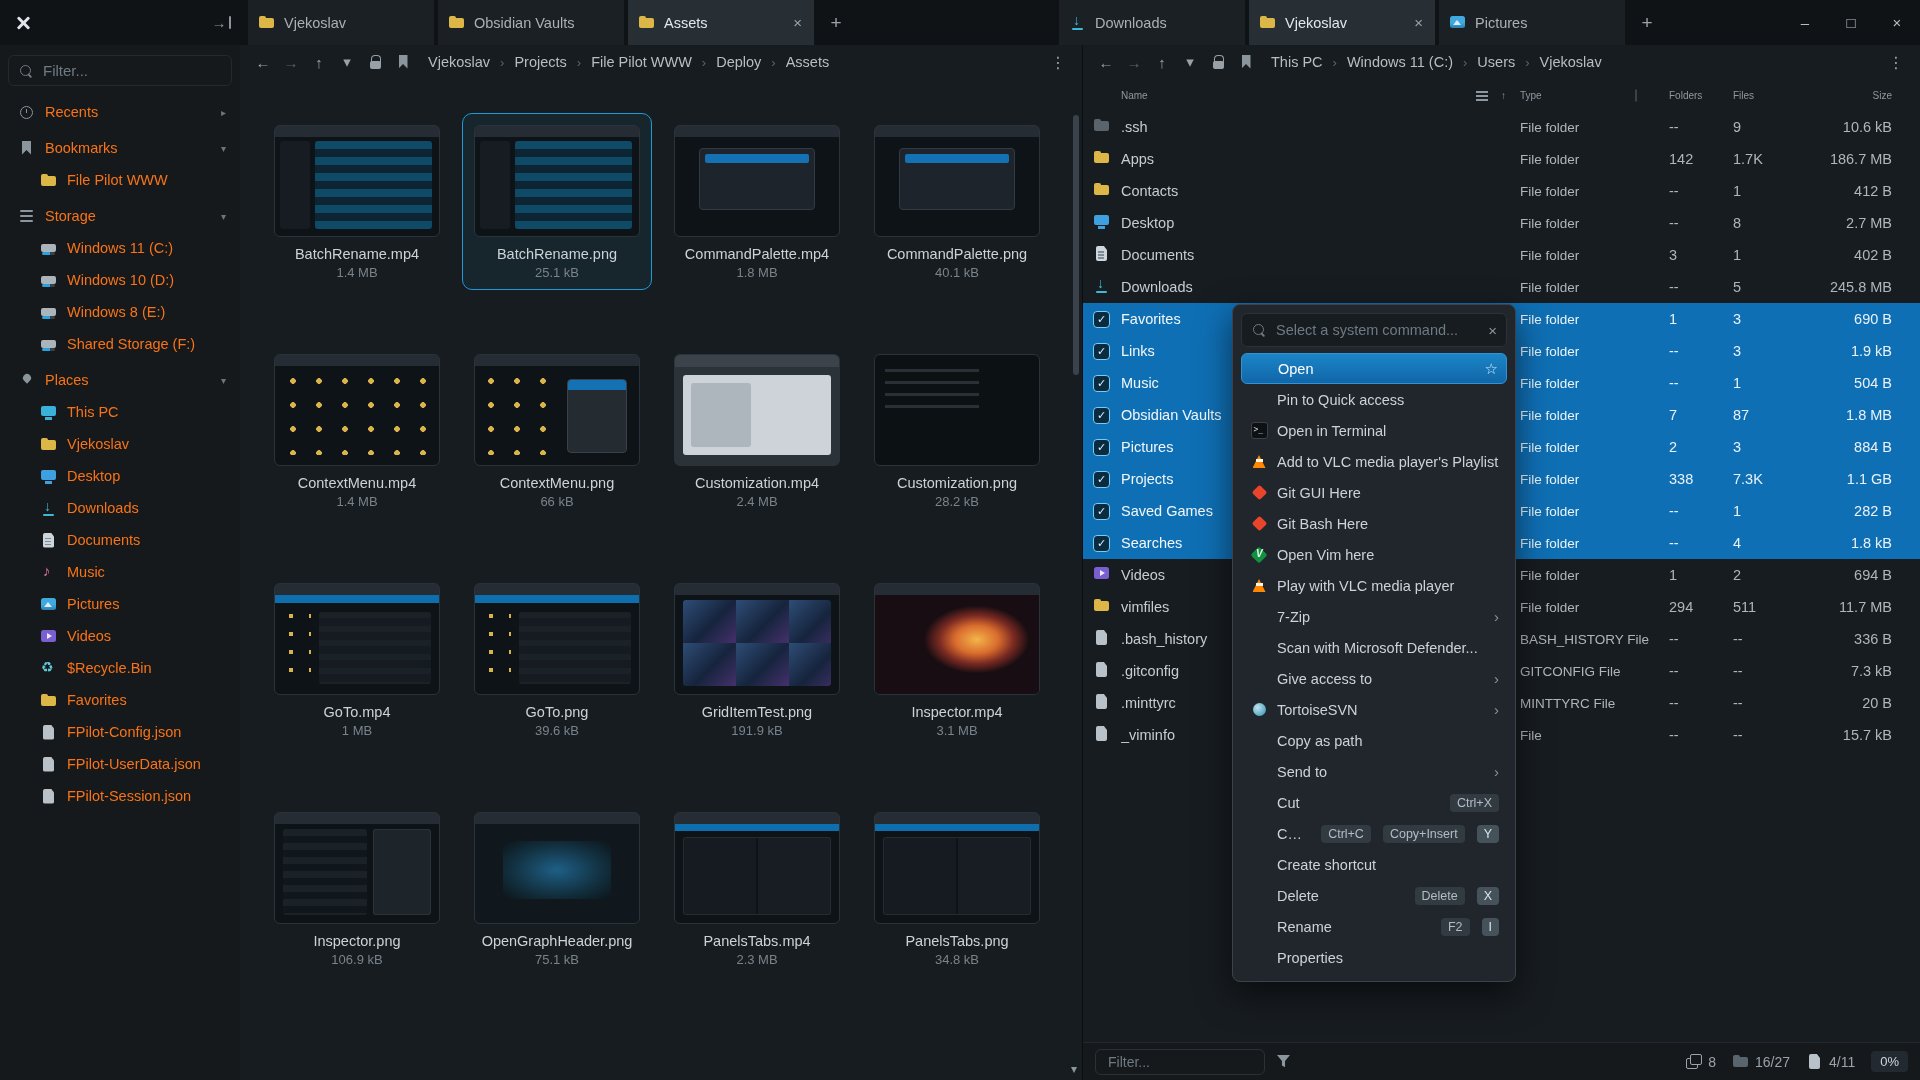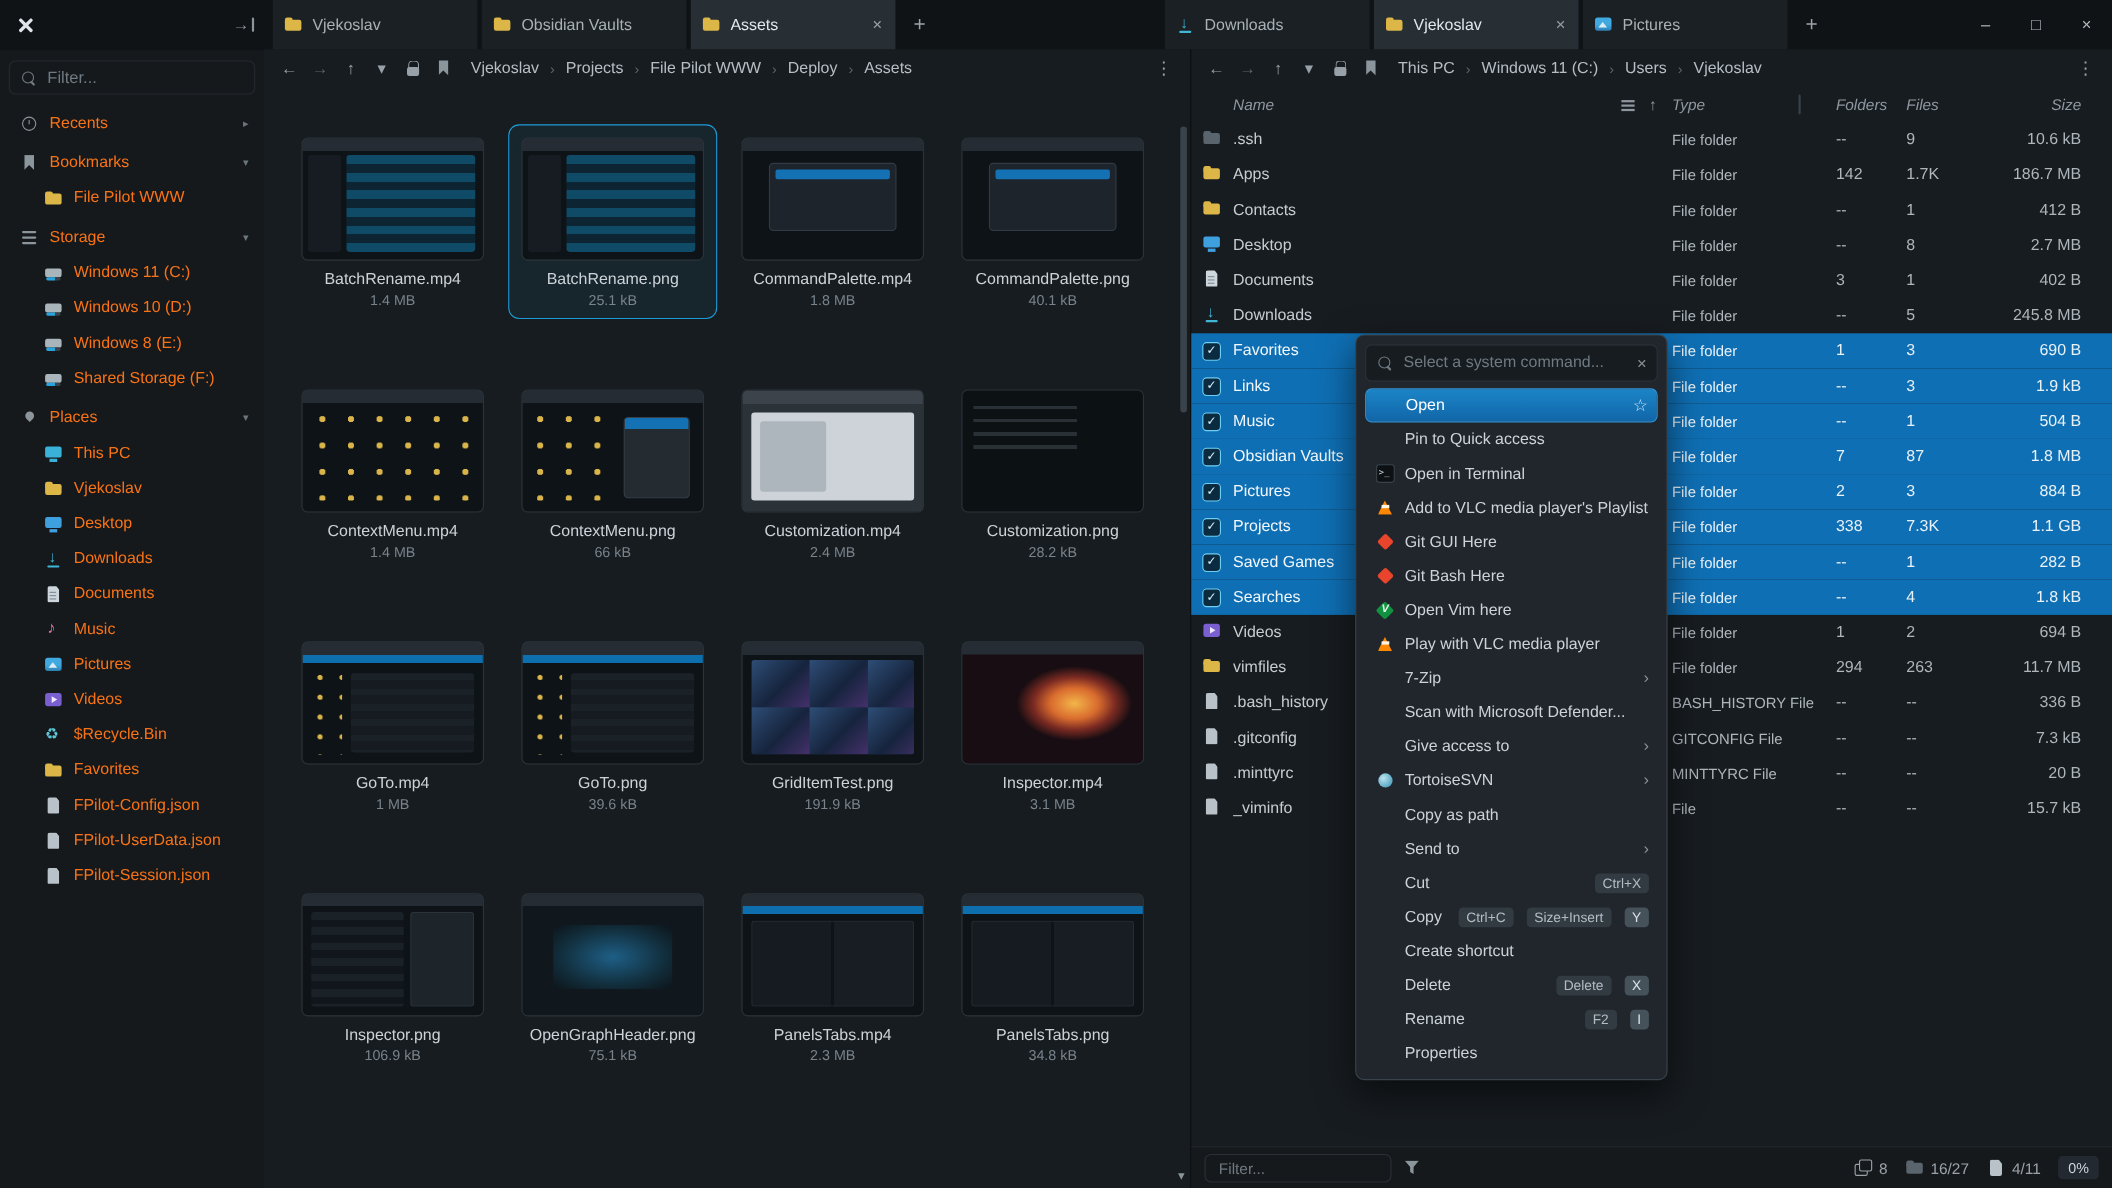--- a/index.html
+++ b/index.html
@@ -94,21 +94,21 @@
   .t-nebula::after{content:"";position:absolute;left:0;right:0;top:11px;bottom:0;background:radial-gradient(ellipse 62px 40px at 62% 45%,#f3b54a 0%,#d96c2e 35%,#7a2a22 60%,#170d12 85%);}
   .t-inspect{background:linear-gradient(180deg,#252c33 0,#252c33 11px,#0e1317 11px);}
   .t-inspect::before{content:"";position:absolute;left:8px;top:16px;bottom:8px;width:84px;background:repeating-linear-gradient(180deg,#1a2127 0 7px,#10161b 7px 14px);border-radius:3px;}
   .t-inspect::after{content:"";position:absolute;right:8px;top:16px;bottom:8px;width:58px;background:#1d242a;border-radius:3px;box-shadow:inset 0 0 0 1px #2b333a;}
   .t-ograph{background:linear-gradient(180deg,#252c33 0,#252c33 11px,#10181e 11px);}
   .t-ograph::after{content:"";position:absolute;left:28px;right:28px;top:28px;bottom:24px;background:radial-gradient(ellipse at 50% 50%,#1e5f86 0%,#12303f 60%,#0d1419 100%);border-radius:4px;}
   .t-panels{background:linear-gradient(180deg,#252c33 0,#252c33 11px,#0e6fae 11px,#0e6fae 18px,#0e1317 18px);}
   .t-panels::after{content:"";position:absolute;left:8px;right:8px;top:24px;bottom:8px;background:linear-gradient(90deg,#151b20 0 49%,#0e1317 49% 51%,#171d23 51%);border-radius:3px;box-shadow:inset 0 0 0 1px #242b31;}
 
   
-  .thead{display:grid;grid-template-columns:28px 1fr 115px 34px 64px 64px 95px;align-items:center;height:32px;padding:0 28px 0 10px;color:#8f98a0;font-size:14px;flex:none;font-style:italic;}
+  .thead{display:grid;grid-template-columns:28px 1fr 115px 34px 64px 64px 95px;align-items:center;height:32px;padding:0 28px 0 10px;color:#8f98a0;font-size:10px;flex:none;}
   .th-name{display:flex;align-items:center;gap:10px;}
   .th-sort{margin-left:auto;display:flex;align-items:center;gap:10px;color:#8f98a0;padding-right:14px;}
   .hdr-badge{width:14px;height:14px;border:1.6px solid #39424a;border-radius:4px;}
   .rows{flex:1;}
   .row{display:grid;grid-template-columns:28px 1fr 115px 34px 64px 64px 95px;align-items:center;height:32px;padding:0 28px 0 10px;font-size:14.5px;color:#c6cdd2;}
   .row .name{white-space:nowrap;overflow:hidden;text-overflow:ellipsis;}
   .row .type{color:#aeb6bc;font-size:13.5px;white-space:nowrap;}
   .row .num{color:#aeb6bc;}
   .row .size{text-align:right;color:#aeb6bc;}
   .row.selected{background:#0f6fb4;color:#f2f7fa;}
@@ -788,21 +788,21 @@
 
         <div class="row">
           <span class="cell">
             <i class="icn folder"></i>
             
           </span>
           <span class="name">vimfiles</span>
           <span class="type">File folder</span>
           <span></span>
           <span class="num">294</span>
-          <span class="num">263</span>
+          <span class="num">511</span>
           <span class="size">11.7 MB</span>
         </div>
 
         <div class="row">
           <span class="cell">
             <i class="icn page"></i>
             
           </span>
           <span class="name">.bash_history</span>
           <span class="type">BASH_HISTORY File</span>
@@ -1010,21 +1010,21 @@
             <span class="kbd">Ctrl+X</span>
 
           </div>
 
           <div class="ctx-item">
             <span class="ctx-ico">
               
             </span>
             <span class="ctx-label">Copy</span>
             <span class="kbd">Ctrl+C</span>
-            <span class="kbd">Size+Insert</span>
+            <span class="kbd">Copy+Insert</span>
             <span class="kbd accent">Y</span>
 
           </div>
 
           <div class="ctx-item">
             <span class="ctx-ico">
               
             </span>
             <span class="ctx-label">Create shortcut</span>
 

